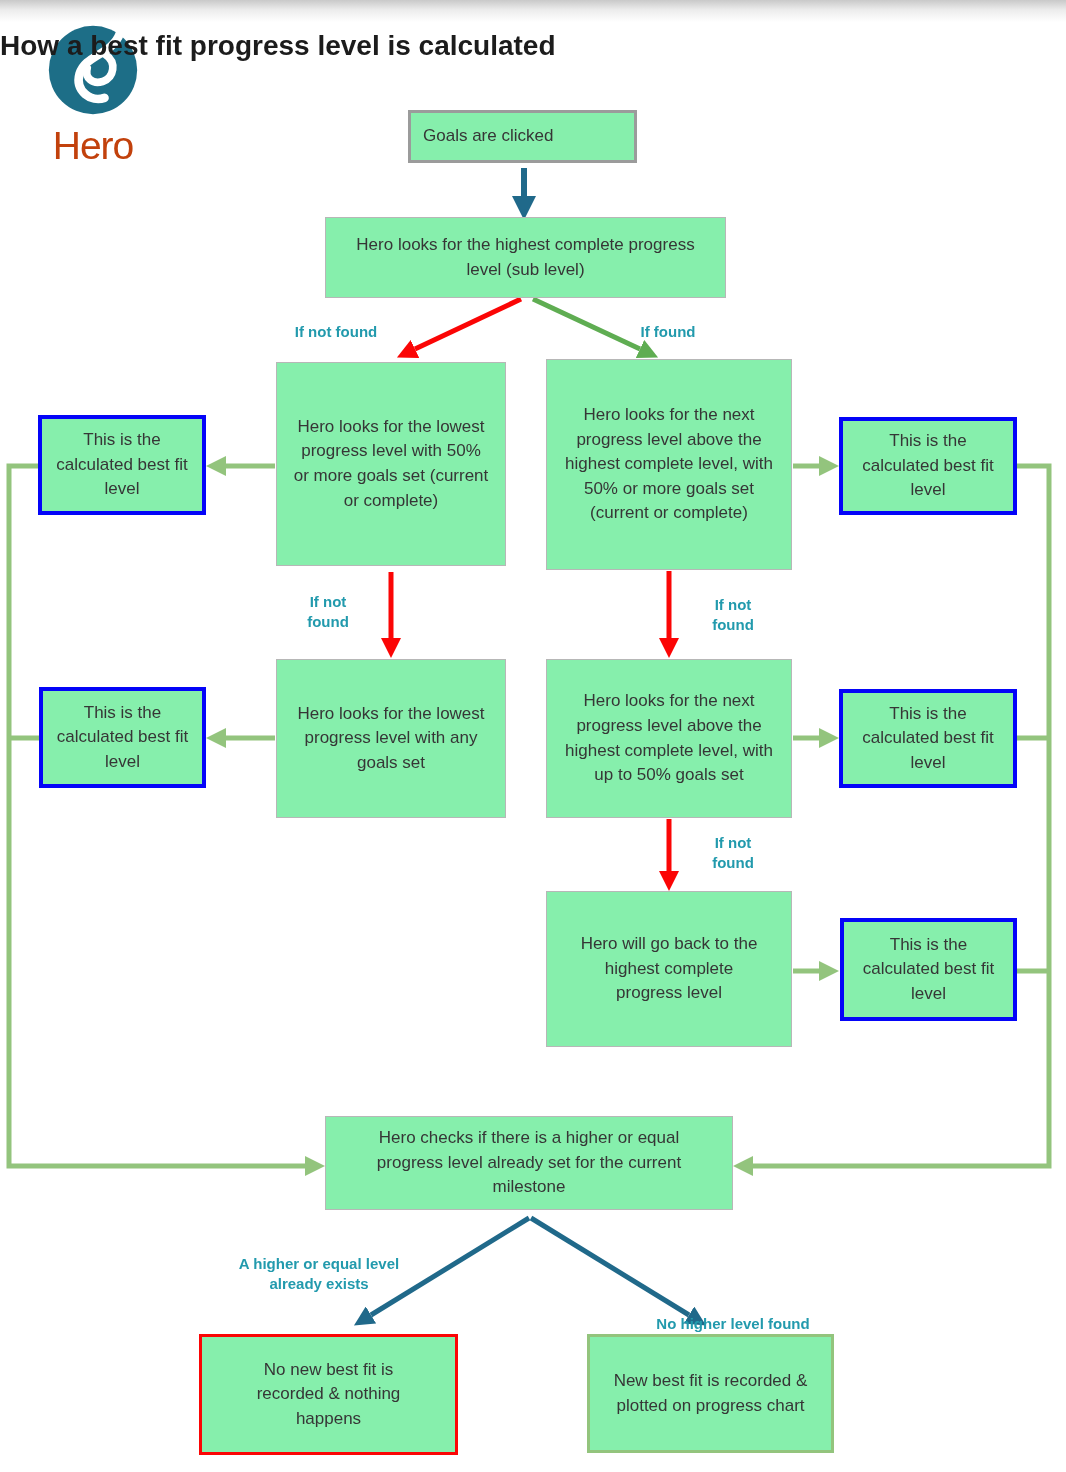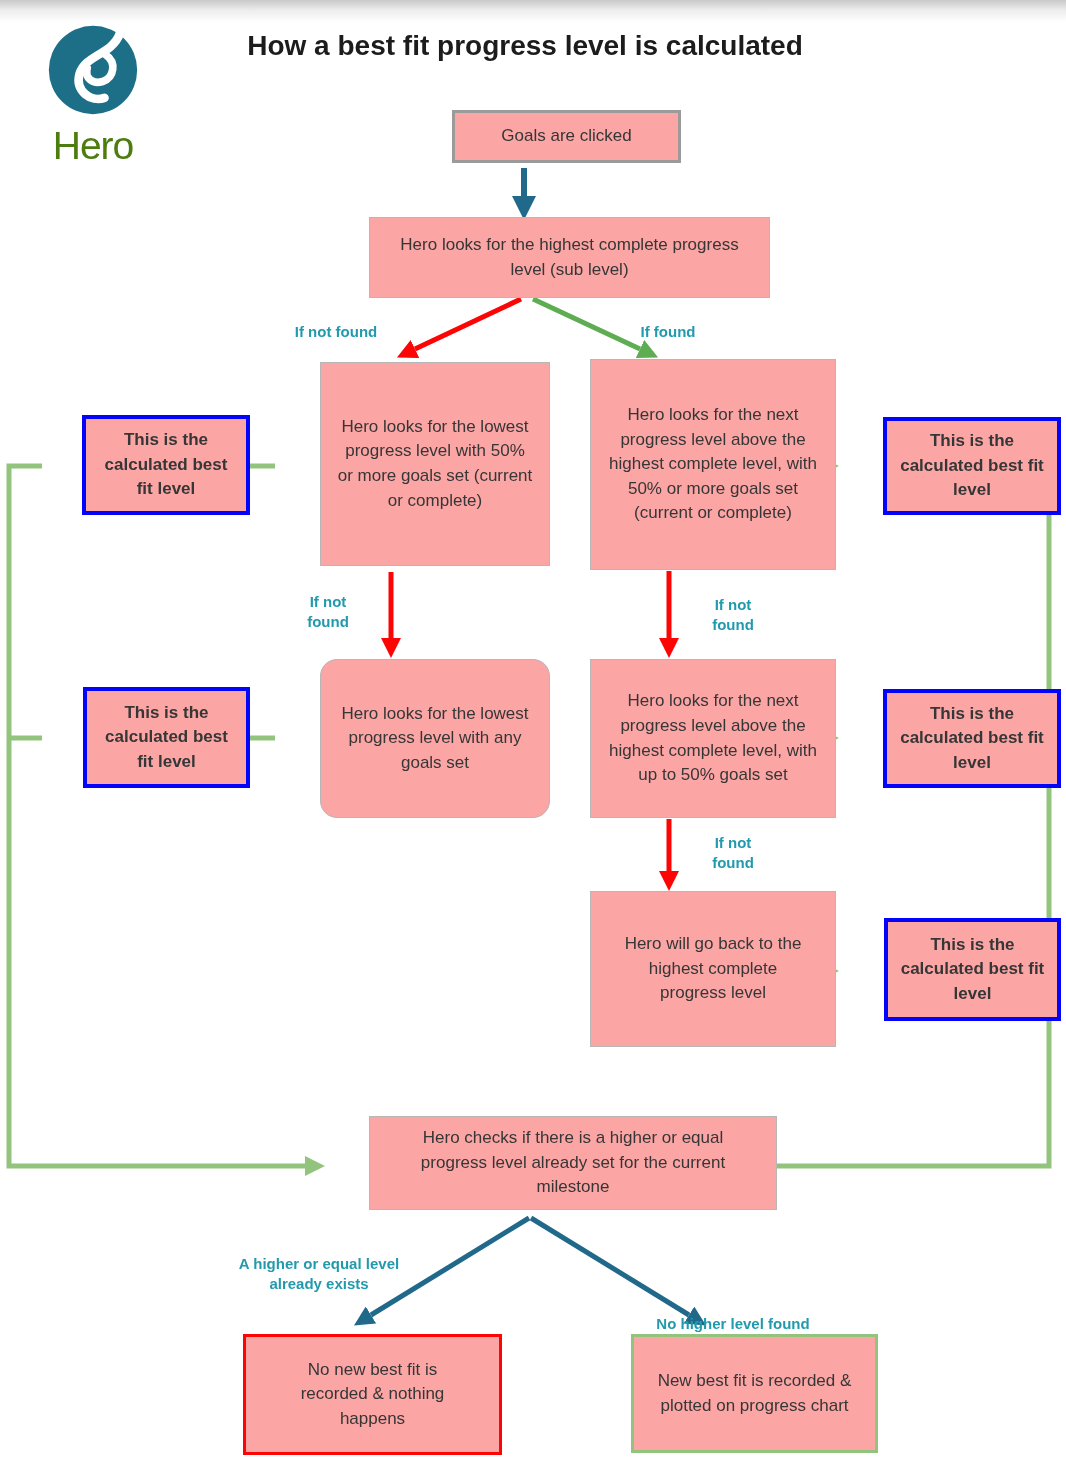--- a/index.html
+++ b/index.html
@@ -3,31 +3,31 @@
 <meta charset="utf-8">
 <style>
   html,body{margin:0;padding:0;background:#fff;}
   .page{
     position:relative;width:1066px;height:1472px;background:#fff;overflow:hidden;
     font-family:"Liberation Sans", sans-serif;
   }
   .top-fade{position:absolute;left:0;top:0;width:1066px;height:22px;
     background:linear-gradient(180deg,#c9c9c9 0%,#ececec 45%,#ffffff 100%);}
   .logo-wrap{position:absolute;left:38px;top:22px;width:110px;text-align:center;}
-  .brand{display:block;margin-top:2px;font-size:39px;color:#4d7c0f;letter-spacing:-1px;}
-  .title{position:absolute;left:0;top:30px;width:1050px;text-align:center;
+  .brand{display:block;margin-top:2px;font-size:39px;color:#c2410c;letter-spacing:-1px;}
+  .title{position:absolute;left:0;top:30px;width:1050px;
     font-size:28px;font-weight:bold;color:#1c1c1c;}
   .arrows{position:absolute;left:0;top:0;width:1066px;height:1472px;}
   .node{
-    position:absolute;box-sizing:border-box;display:flex;align-items:center;justify-content:center;
-    text-align:center;background:#fca5a5;border:1px solid #b7b7b7;color:#363636;
-    font-size:17px;line-height:1.45;padding:4px 12px;margin-left:44px;
+    position:absolute;box-sizing:border-box;display:flex;align-items:center;
+    text-align:center;background:#86efac;border:1px solid #b7b7b7;color:#363636;
+    font-size:17px;line-height:1.45;padding:4px 12px;
   }
   .node.start{border:3px solid #9b9b9b;}
-  .node.blue{border:4px solid #0404f8;font-weight:bold;}
+  .node.blue{border:4px solid #0404f8;}
   .node.redb{border:3px solid #fb0505;}
   .node.greenb{border:3px solid #93c47d;}
   .elabel{
     position:absolute;font-weight:bold;font-size:15px;line-height:1.3;
     color:#229aad;text-align:center;
   }
 </style>
 </head>
 <body>
 
@@ -102,21 +102,21 @@
     <span>Hero looks for the next progress level above the highest complete level, with 50% or more goals set (current or complete)</span>
   </div>
 
   <div class="node blue" style="left:38px;top:415px;width:168px;height:100px;">
     <span>This is the calculated best fit level</span>
   </div>
   <div class="node blue" style="left:839px;top:417px;width:178px;height:98px;">
     <span>This is the calculated best fit level</span>
   </div>
 
-  <div class="node" style="left:276px;top:659px;width:230px;height:159px;padding:4px 20px;border-radius:17px;">
+  <div class="node" style="left:276px;top:659px;width:230px;height:159px;padding:4px 20px;">
     <span>Hero looks for the lowest progress level with any goals set</span>
   </div>
 
   <div class="node" style="left:546px;top:659px;width:246px;height:159px;padding:4px 14px;">
     <span>Hero looks for the next progress level above the highest complete level, with up to 50% goals set</span>
   </div>
 
   <div class="node blue" style="left:39px;top:687px;width:167px;height:101px;">
     <span>This is the calculated best fit level</span>
   </div>

